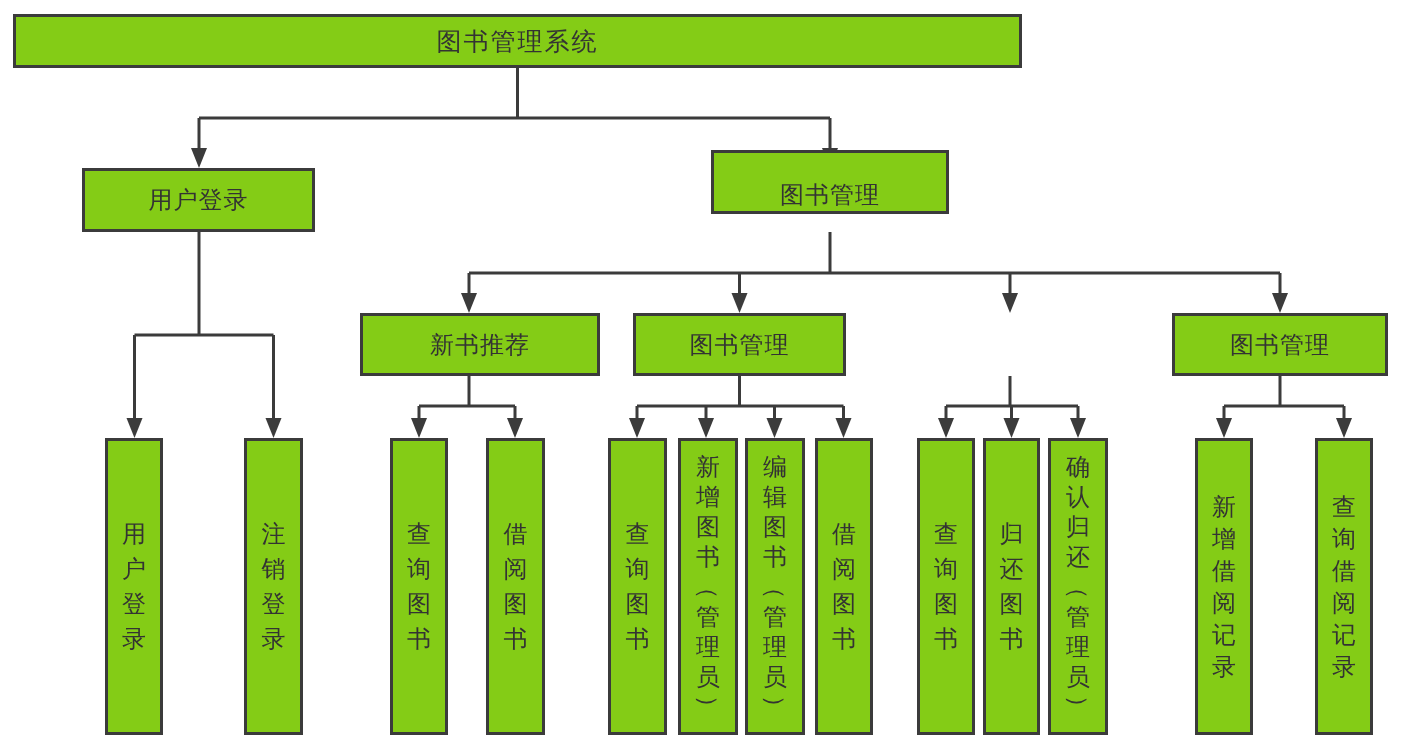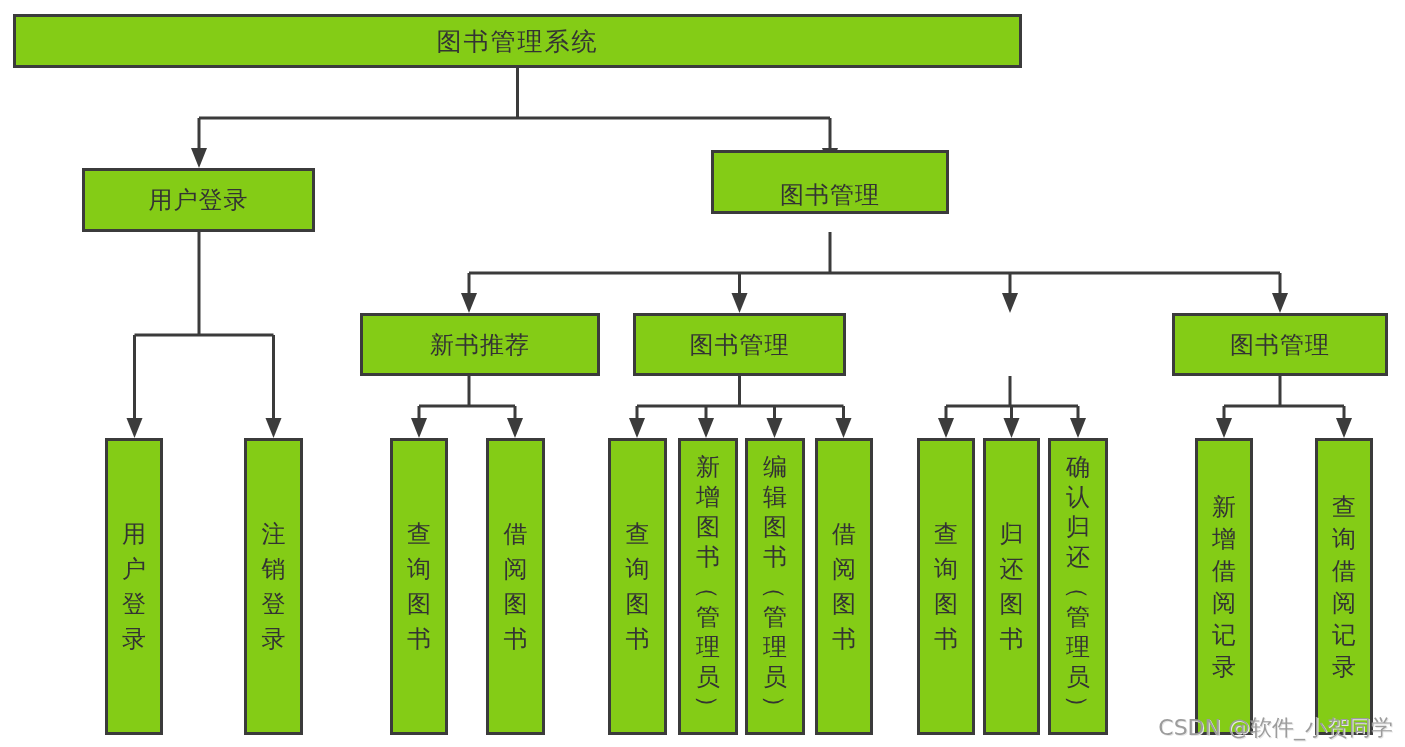--- a/index.html
+++ b/index.html
@@ -251,14 +251,13 @@
     <div class="vlabel" style="gap: 8px;">
         <span class="vchar">查</span>
         <span class="vchar">询</span>
         <span class="vchar">借</span>
         <span class="vchar">阅</span>
         <span class="vchar">记</span>
         <span class="vchar">录</span>
       </div>
   </div>
 
-  <div class="watermark">CSDN @软件_小贺同学</div>
 </div>
 
 </body></html>

